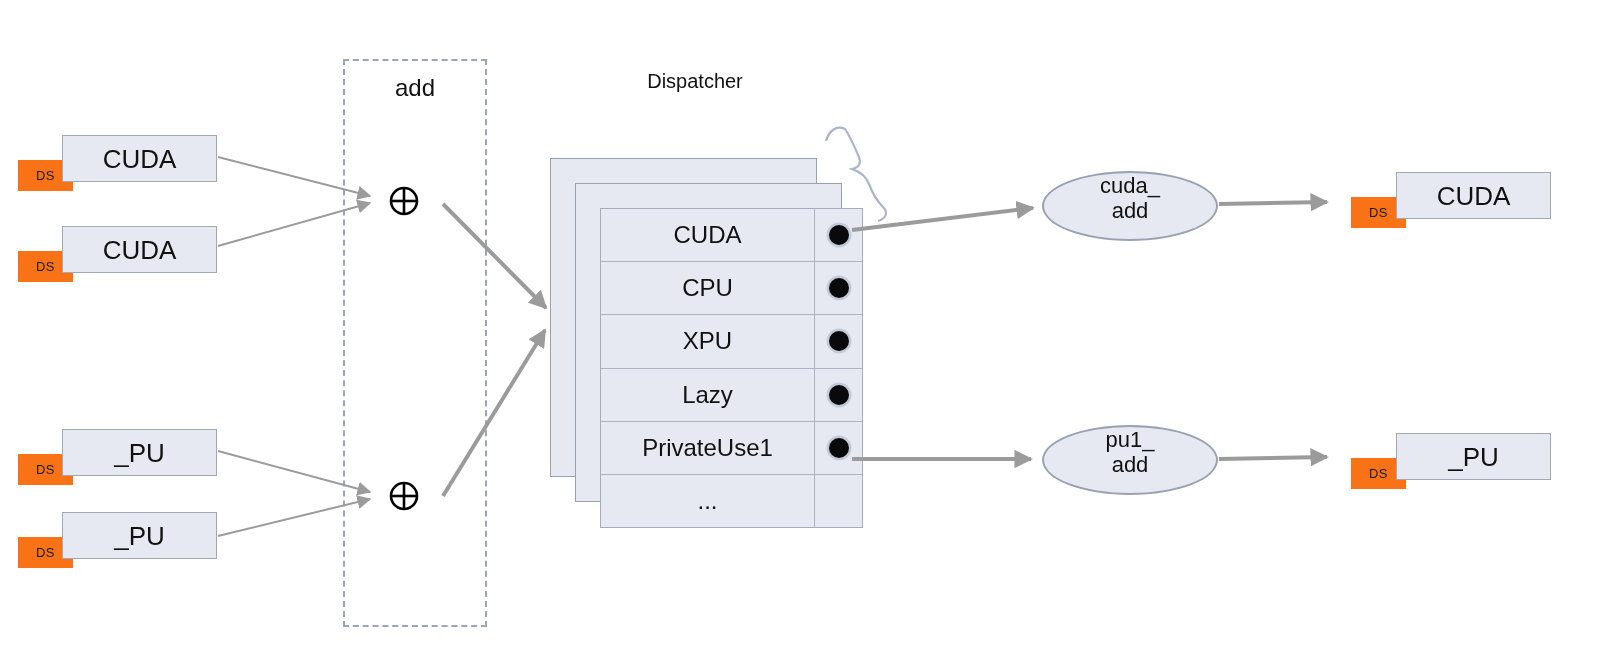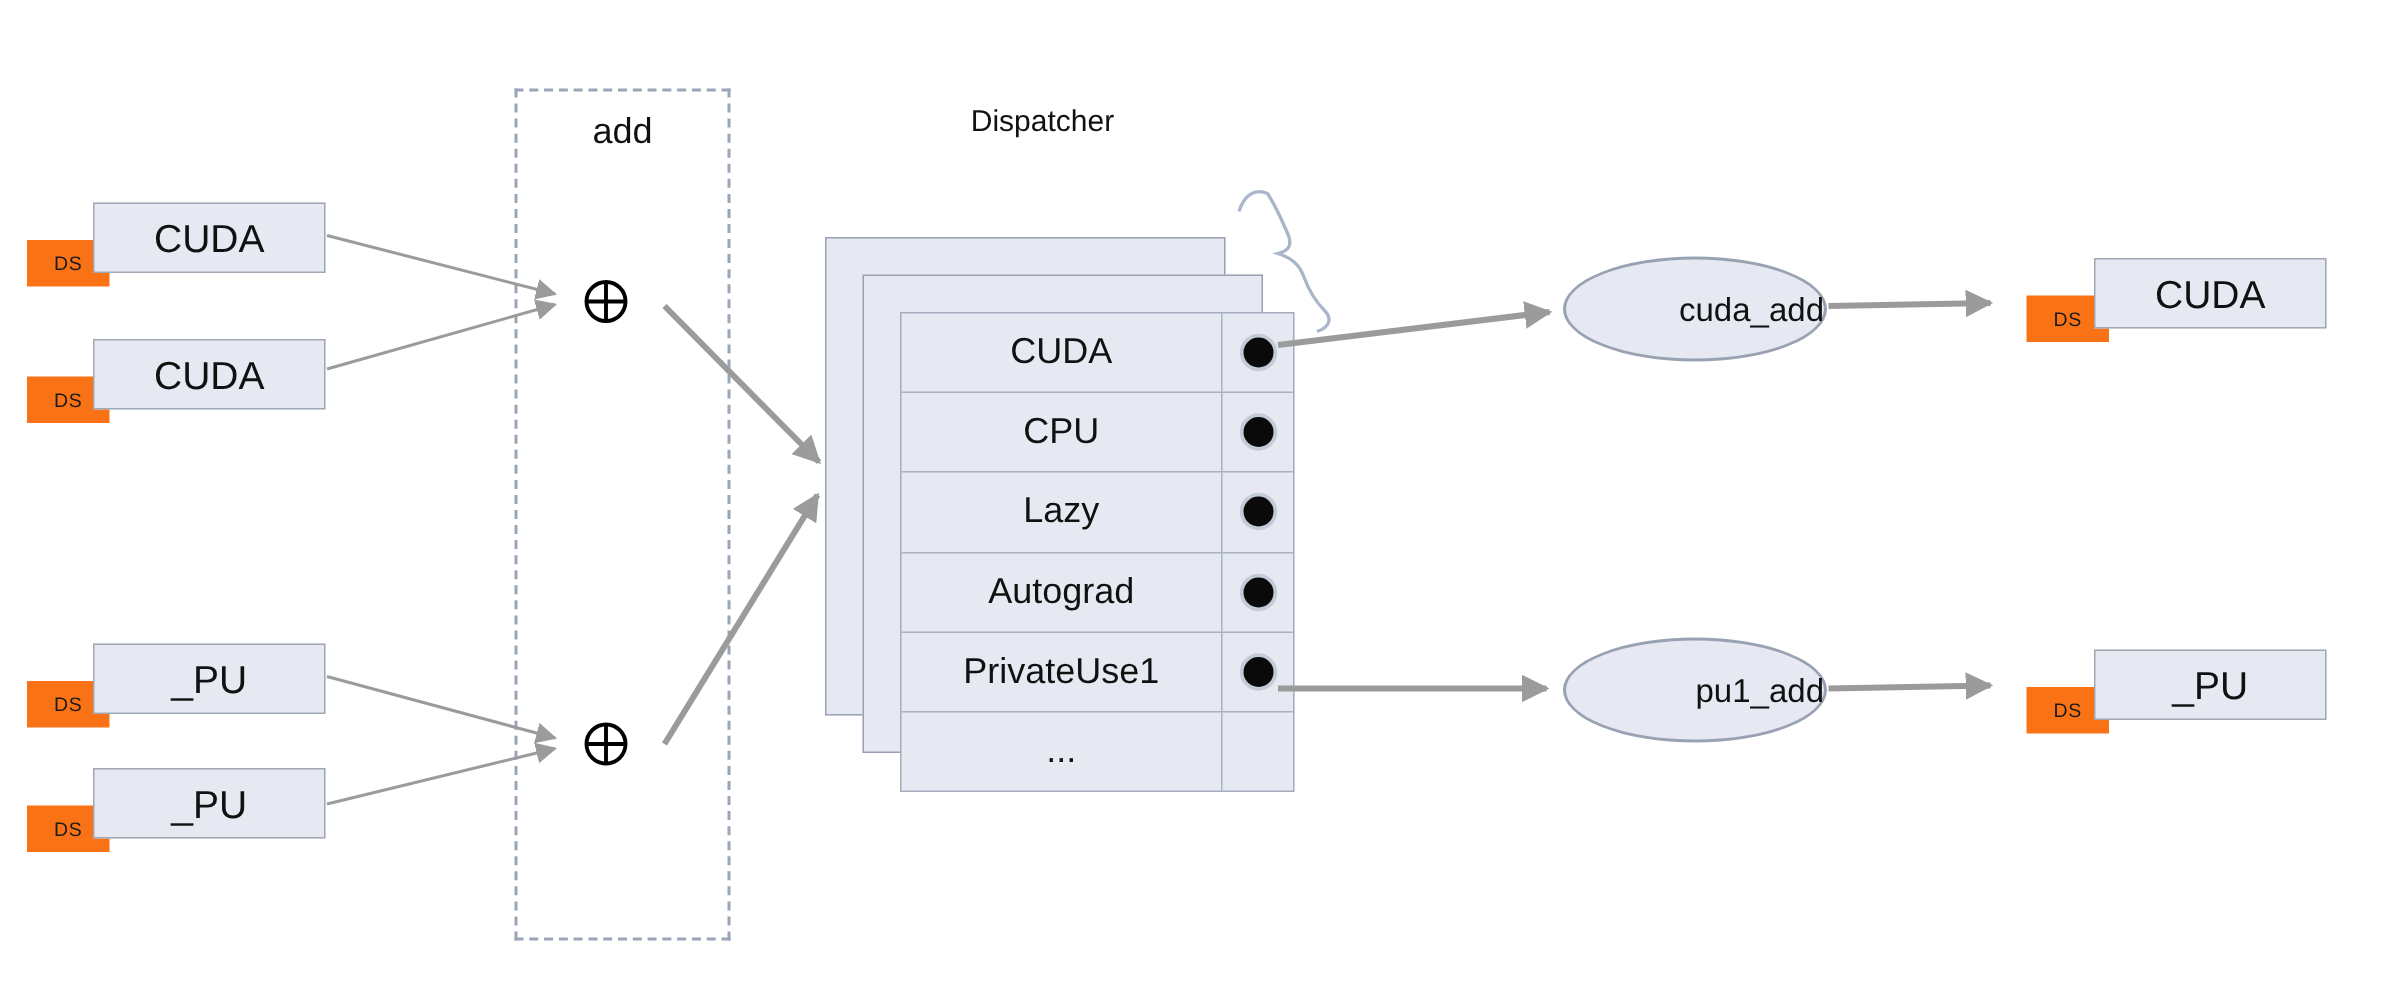--- a/index.html
+++ b/index.html
@@ -58,21 +58,21 @@
     box-shadow:0 0 0 2.5px #c3cbd8;
   }
   .operators-label{
     position:absolute;left:872px;top:116px;width:220px;
     font-size:24px;z-index:2;
   }
   
   .kernel{
     position:absolute;width:176px;height:70px;background:#e6e9f1;
     border:2px solid #99a2b2;border-radius:50%;box-sizing:border-box;z-index:2;
-    display:flex;flex-direction:row;align-items:center;justify-content:flex-end;
+    display:flex;flex-direction:column;align-items:center;justify-content:flex-start;
     font-size:22px;line-height:25px;
   }
   svg.overlay{position:absolute;left:0;top:0;z-index:4;pointer-events:none;}
 </style>
 </head>
 <body>
 
 <div id="canvas">
 
   <div class="ds-tag" style="left:18px;top:160px;">
@@ -116,27 +116,27 @@
           <div class="dot"></div>
         </div>
     </div>
     <div class="dt-row">
       <div class="dt-name">CPU</div>
       <div class="dt-dotcell">
           <div class="dot"></div>
         </div>
     </div>
     <div class="dt-row">
+      <div class="dt-name">XPU</div>
+      <div class="dt-dotcell">
+          <div class="dot"></div>
+        </div>
+    </div>
+    <div class="dt-row">
       <div class="dt-name">Lazy</div>
-      <div class="dt-dotcell">
-          <div class="dot"></div>
-        </div>
-    </div>
-    <div class="dt-row">
-      <div class="dt-name">Autograd</div>
       <div class="dt-dotcell">
           <div class="dot"></div>
         </div>
     </div>
     <div class="dt-row">
       <div class="dt-name">PrivateUse1</div>
       <div class="dt-dotcell">
           <div class="dot"></div>
         </div>
     </div>

